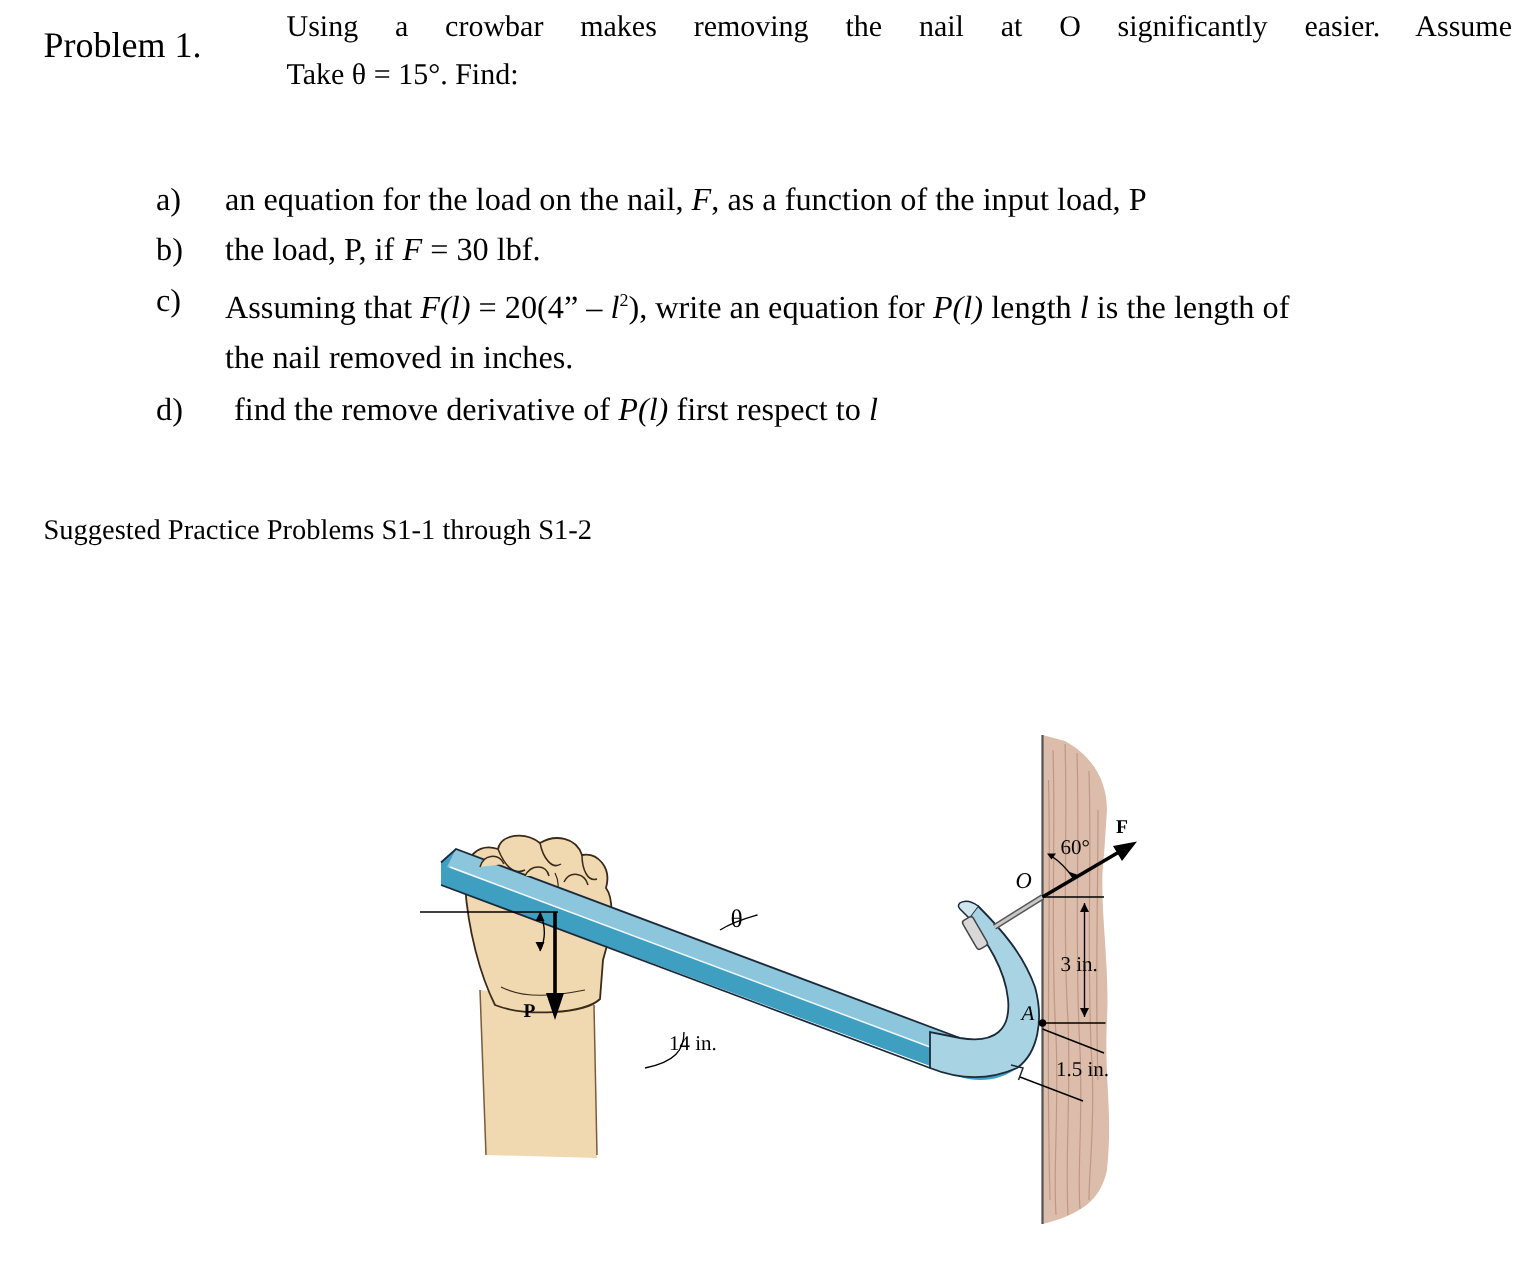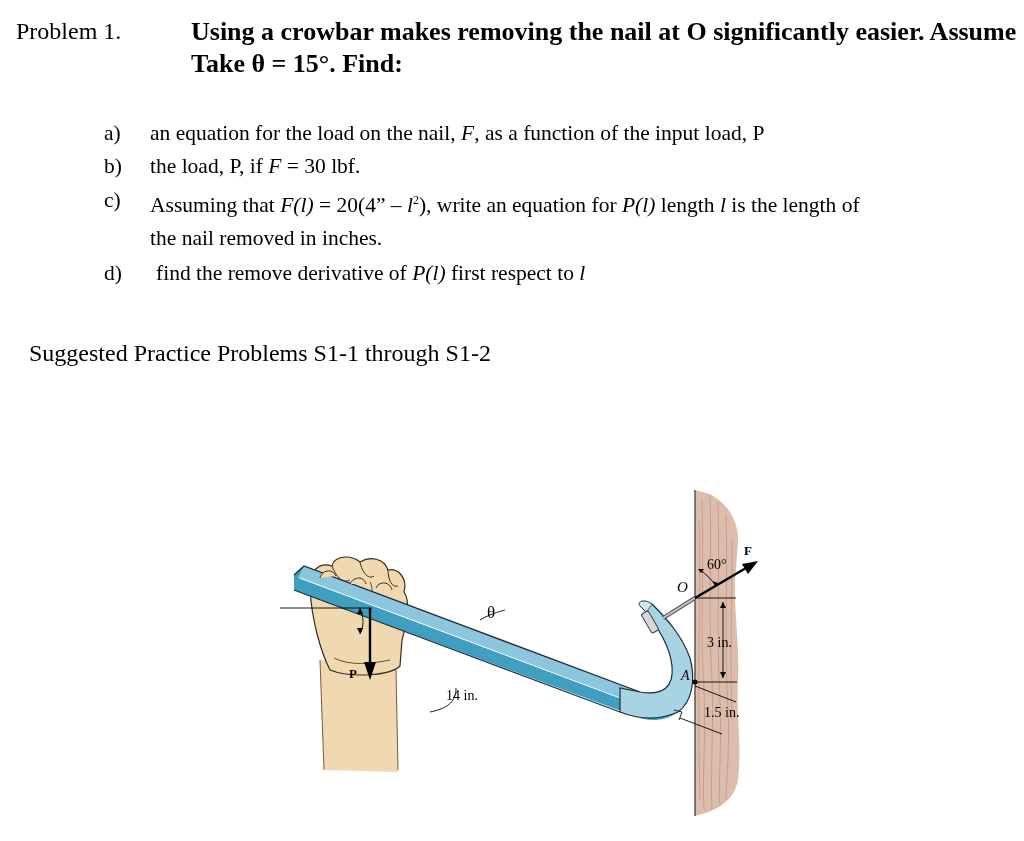--- a/index.html
+++ b/index.html
@@ -1,30 +1,30 @@
 <!DOCTYPE html>
 <html><head>
   <meta charset="utf-8">
   <style>
     html, body { margin: 0; padding: 0; background: #ffffff; }
     body { width: 1024px; height: 841px; position: relative; overflow: hidden;
            font-family: "Liberation Serif", "DejaVu Serif", serif; color: #000; }
     .abs { position: absolute; }
-    .problem-label { left: 16px; top: 16px; font-size: 24px; line-height: 31px; }
-    .problem-body { left: 191px; top: 16px; width: 817px; font-size: 26px; line-height: 31.5px;
-                    text-align: justify; text-align-last: left; font-weight: bold; }
+    .problem-label { left: 29px; top: 16px; font-size: 24px; line-height: 31px; }
+    .problem-body { left: 191px; top: 3px; width: 817px; font-size: 20px; line-height: 31.5px;
+                    text-align: justify; text-align-last: left; }
     .problem-body .line { display: block; text-align: justify; text-align-last: justify; white-space: nowrap; }
     .problem-body .line.last { text-align-last: left; }
     .parts { left: 104px; top: 117px; width: 890px; font-size: 21.5px; line-height: 33px; }
     .part { position: relative; padding-left: 46px; }
     .part .lbl { position: absolute; left: 0; top: 0; }
     .part .txt { display: block; }
     .part.d { padding-left: 52px; margin-top: 2px; }
     .ital { font-style: italic; }
-    .practice { left: 29px; top: 338px; font-size: 24px; line-height: 31px; }
+    .practice { left: 29px; top: 338px; font-size: 19px; line-height: 31px; }
     .diagram { left: 280px; top: 480px; width: 500px; height: 361px; }
     .diagram svg { width: 500px; height: 361px; display: block; }
     .dlabel { font-family: "Liberation Serif", "DejaVu Serif", serif; }
   </style>
 </head>
 <body>
 
 <div class="abs problem-label">Problem 1.</div>
 
 <div class="abs problem-body">

